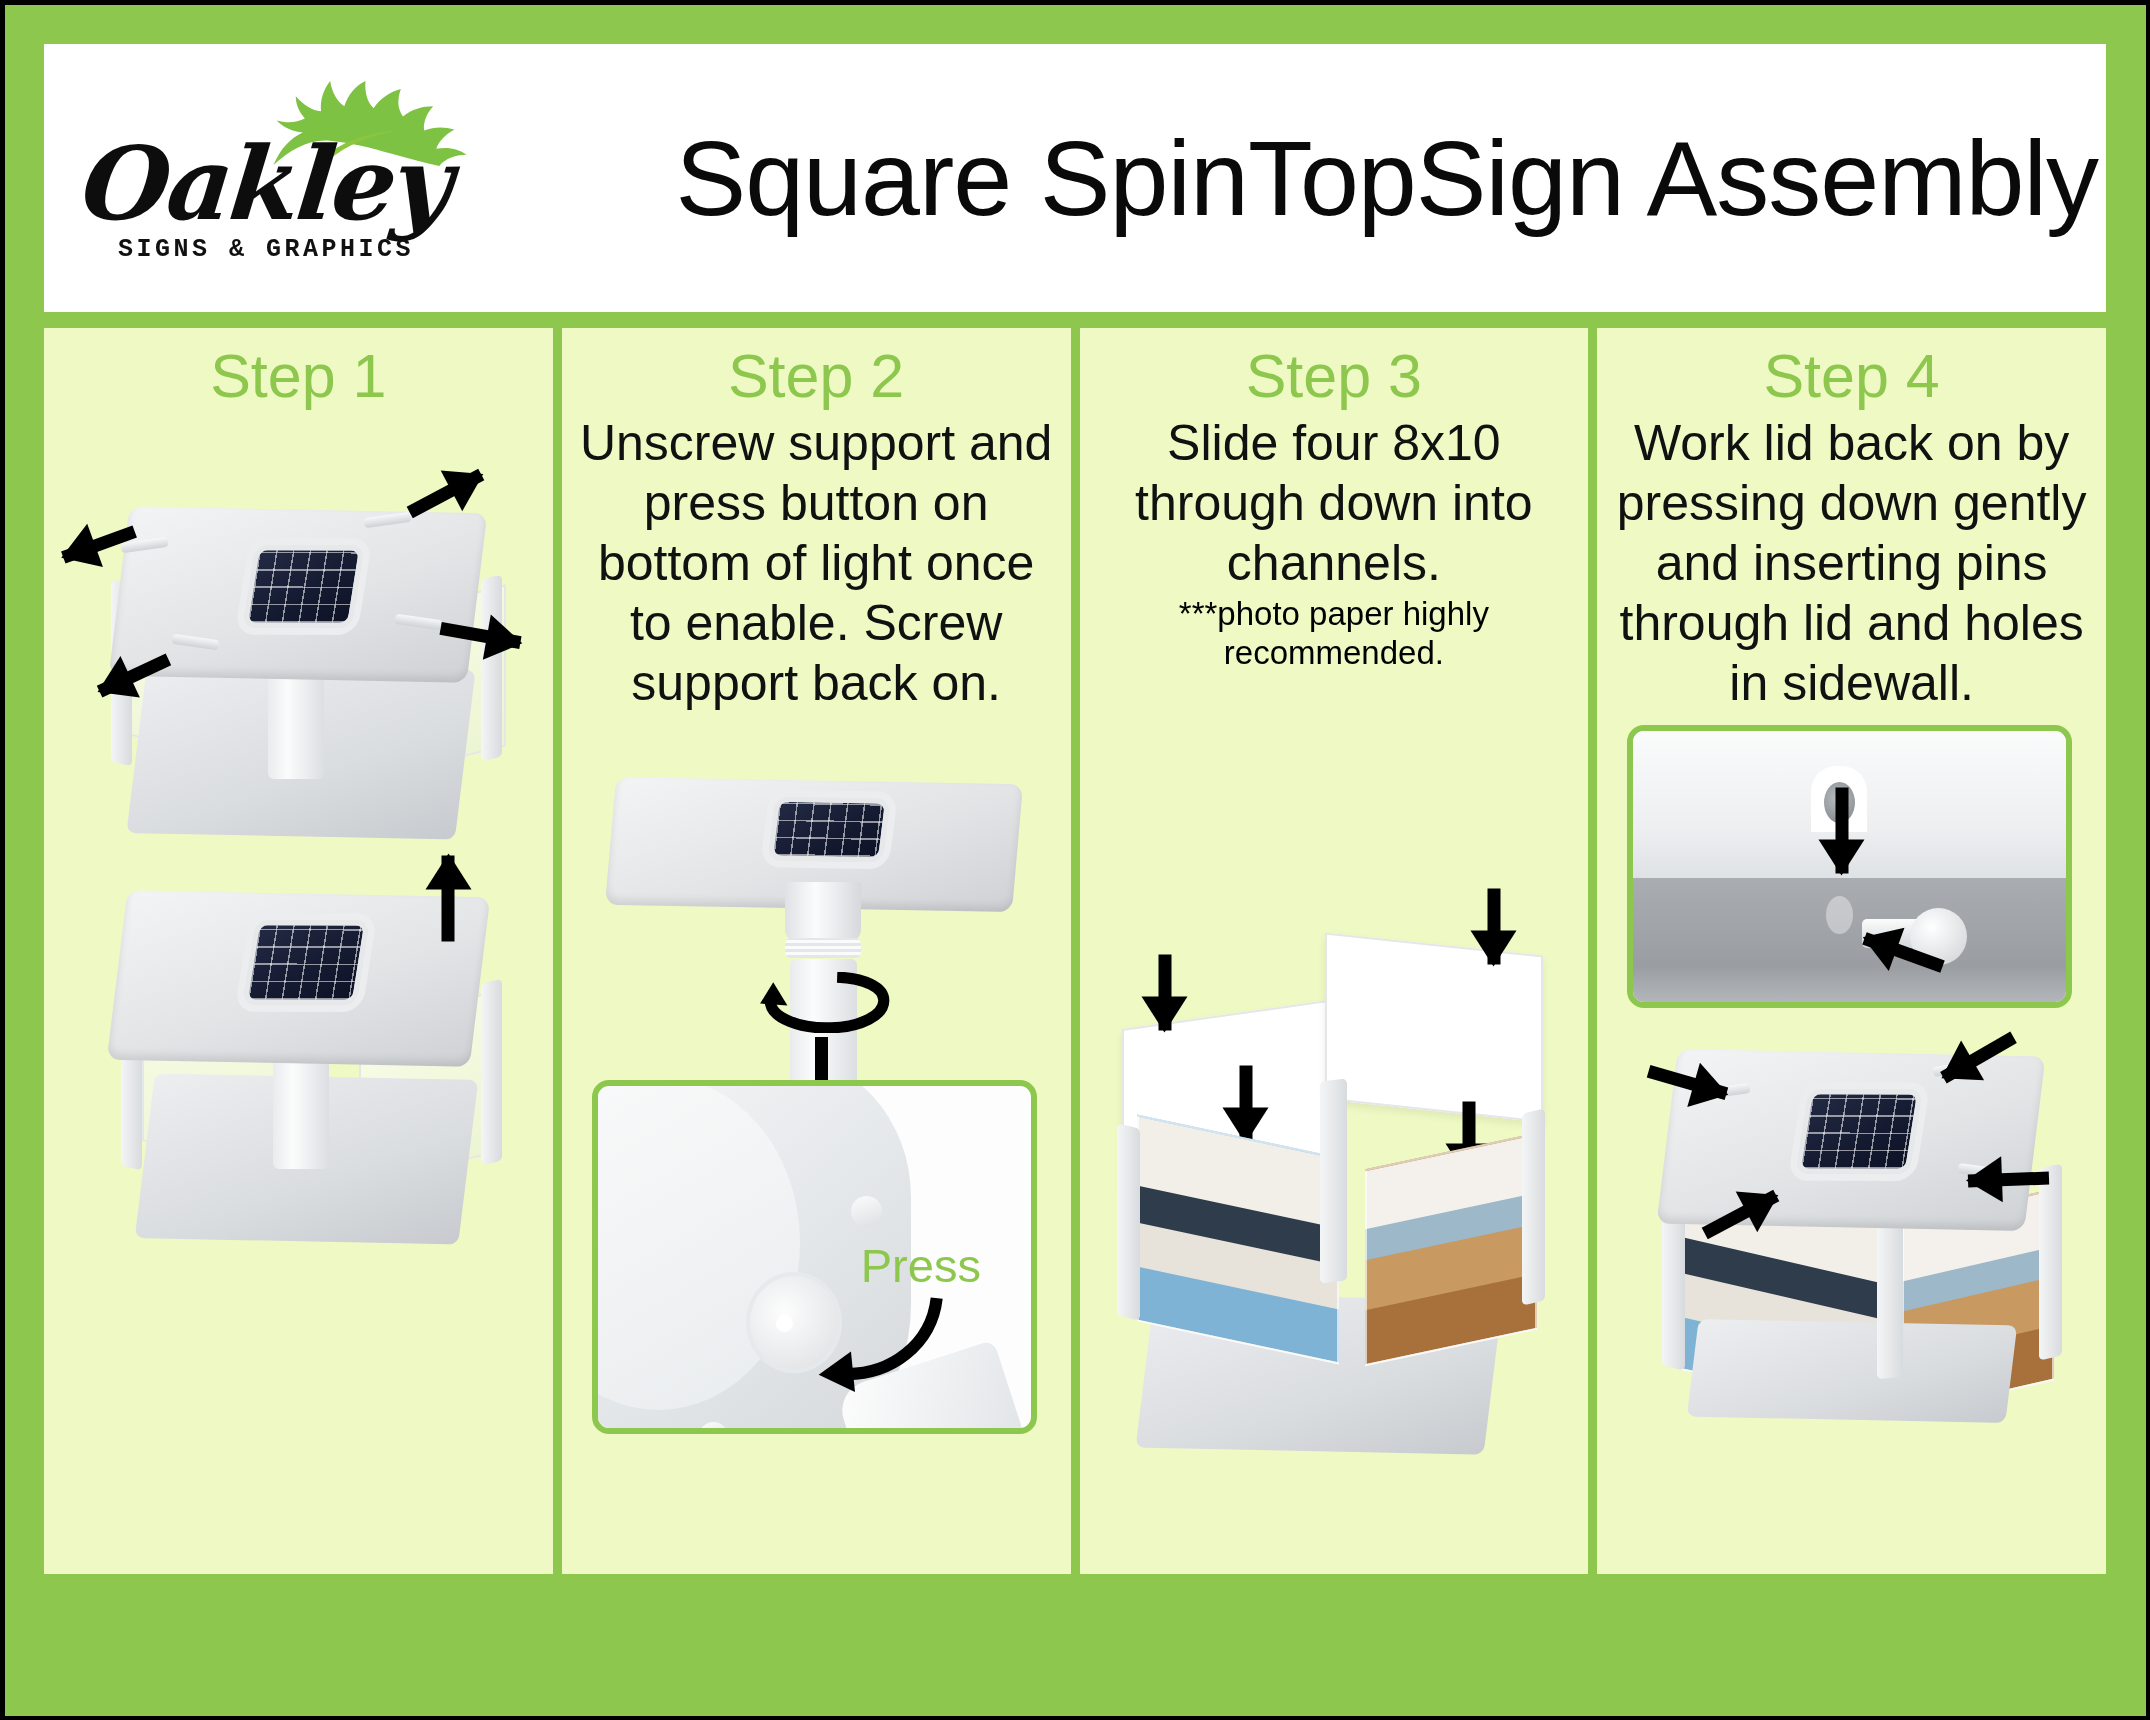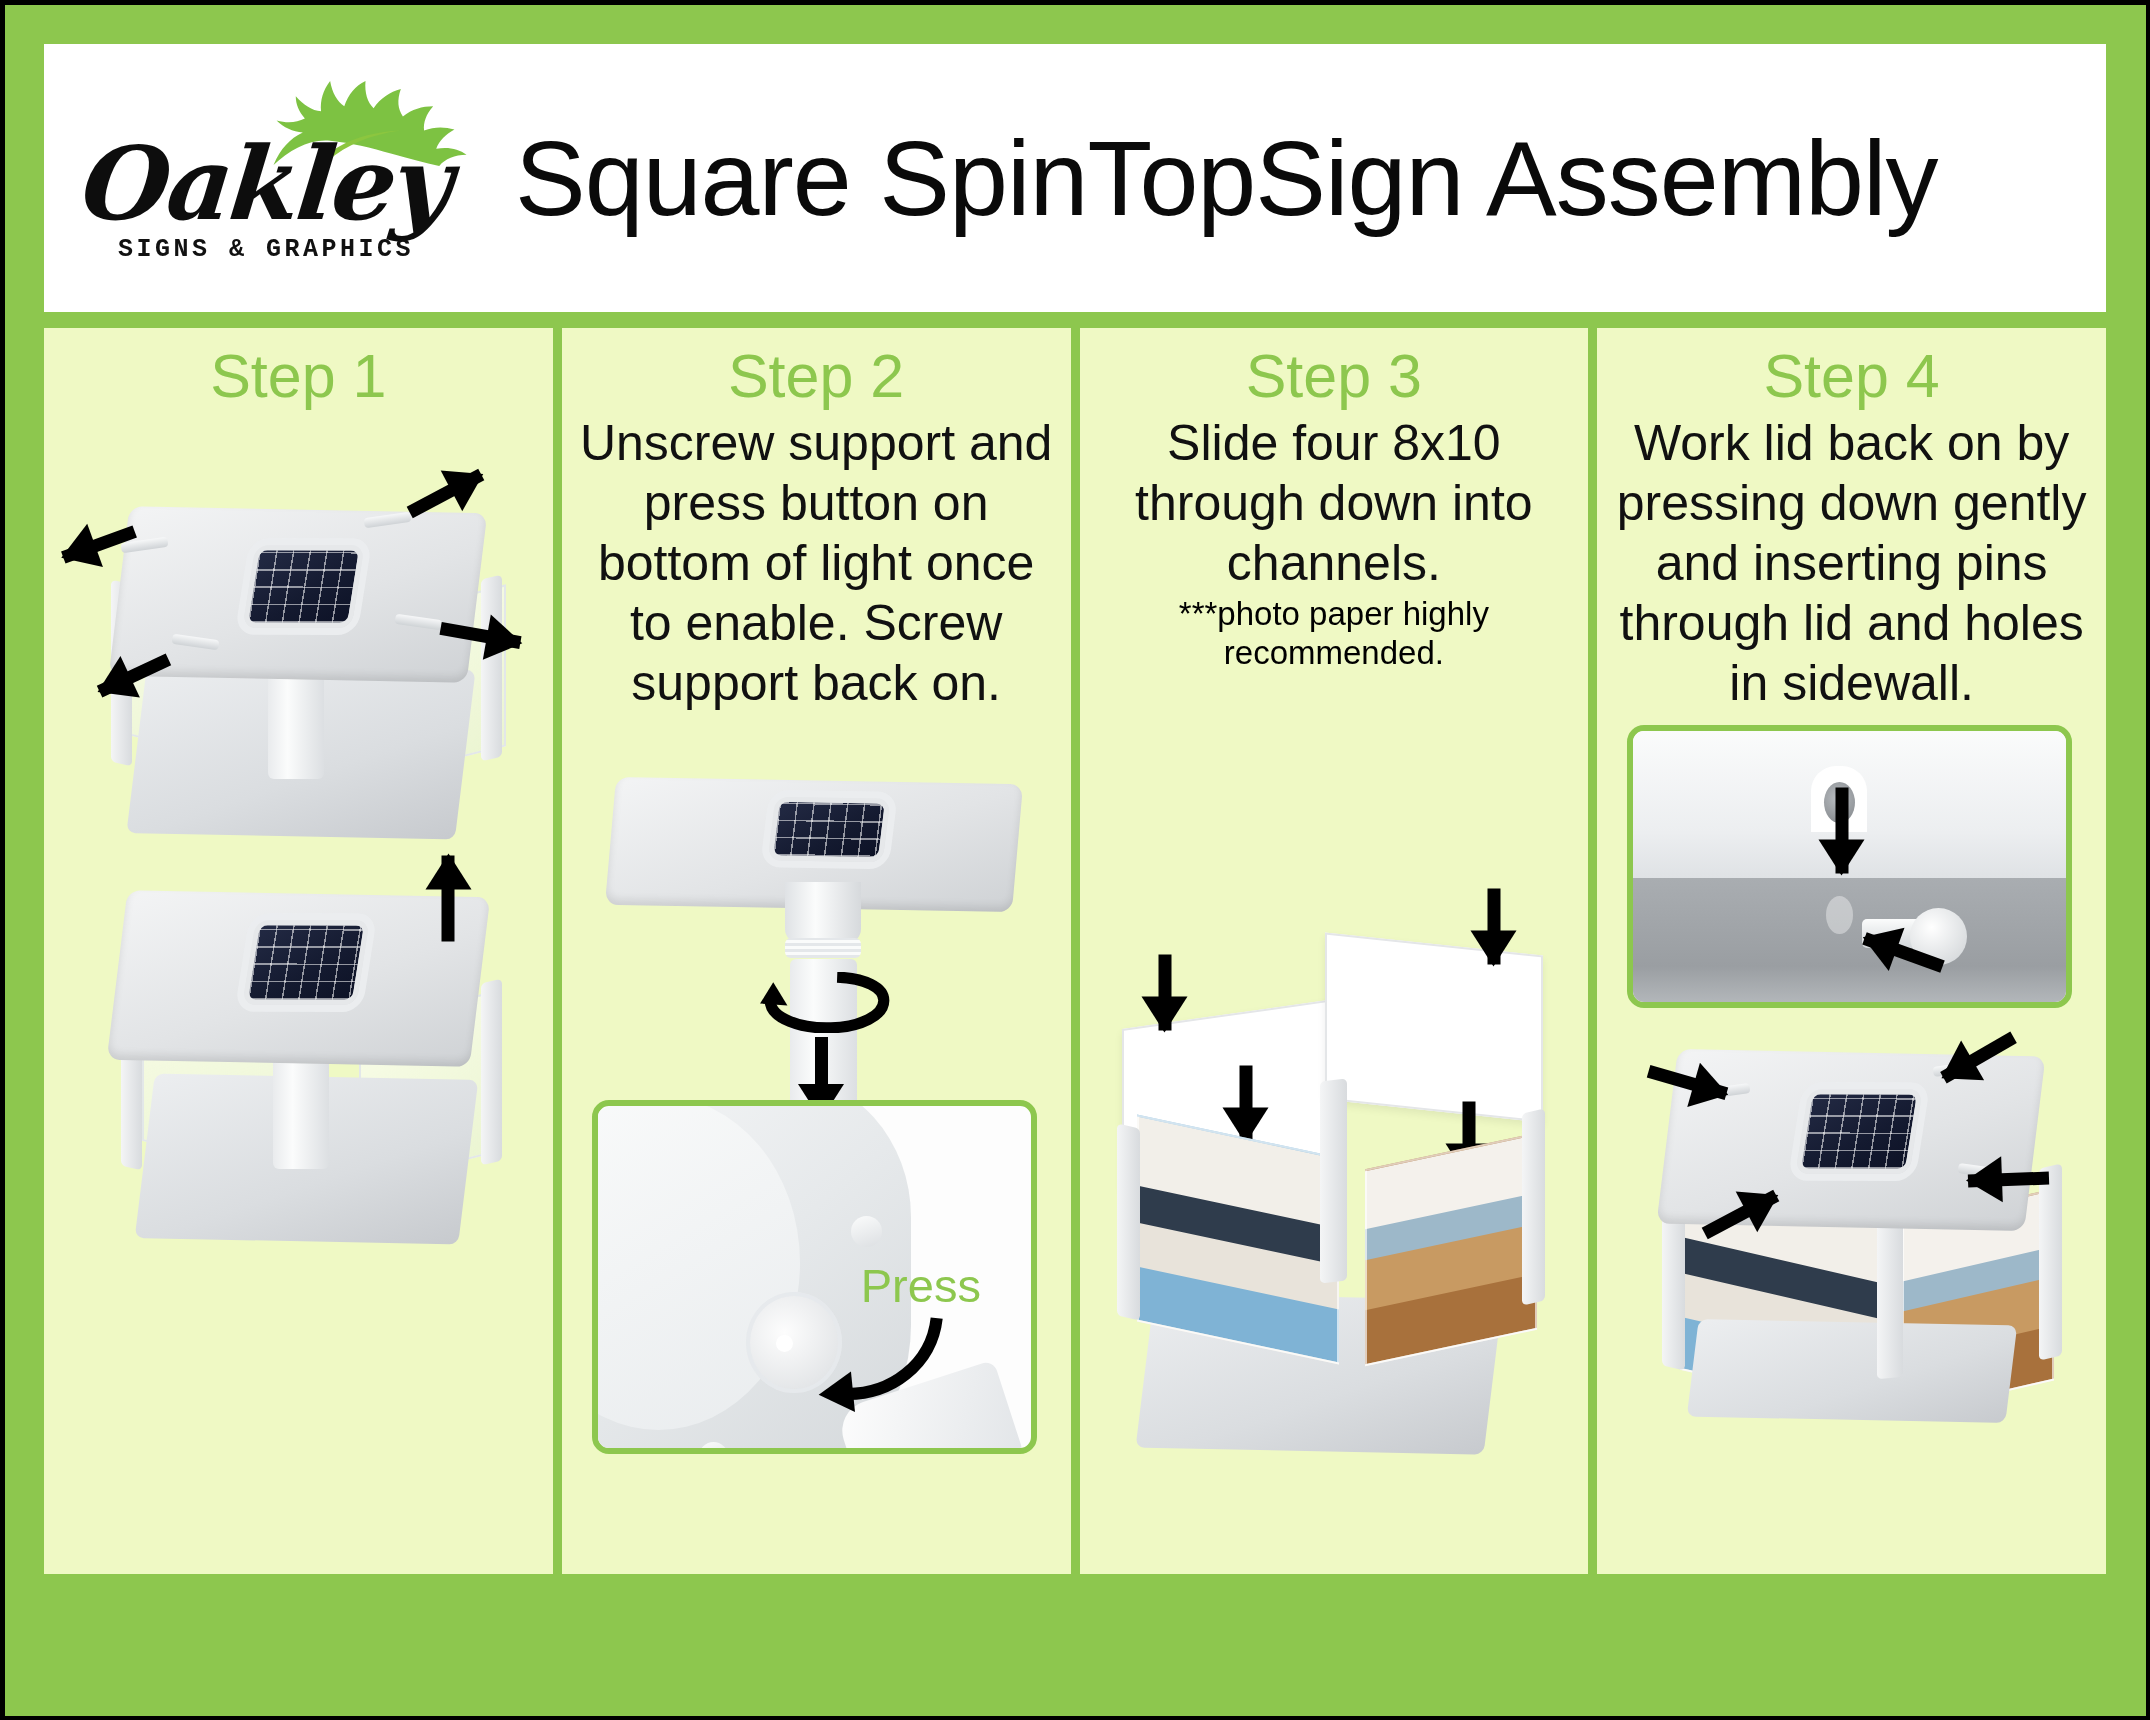--- a/index.html
+++ b/index.html
@@ -76,21 +76,21 @@
     font-weight: bold;
     font-size: 25px;
     letter-spacing: 3.5px;
     color: #111111;
   }
 
   .title-box {
     flex: 1 1 auto;
     display: flex;
     align-items: center;
-    justify-content: flex-start;
+    justify-content: flex-end;
     height: 100%;
     padding-right: 8px;
   }
   .title-text {
     font-family: "Liberation Sans", sans-serif;
     font-size: 106px;
     font-weight: 400;
     color: #0a0a0a;
     line-height: 1;
     white-space: nowrap;
@@ -389,21 +389,21 @@
             <path d="M28 56 C28 92 90 112 148 110 C206 108 252 86 252 56 C252 30 214 12 160 10" fill="none" stroke="#000" stroke-width="22"></path>
             <polygon points="34,20 8,62 62,66" fill="#000"></polygon>
           </svg>
 
           <div class="arrow" style="left:192px; top:324px; width:81px; height:47px; transform:rotate(90deg);">
             <div class="shaft"></div>
               <div class="head"></div>
           </div>
         </div>
 
-        <div class="detail-card" style="left:13px; top:380px; width:445px; height:354px;">
+        <div class="detail-card" style="left:13px; top:360px; width:445px; height:354px;">
 
           <div style="position:absolute; left:-61px; top:-30px; width:374px; height:415px;
                       background:linear-gradient(140deg,#f7f8f9 0%, #e6e9eb 50%, #d3d7da 100%);
                       border-radius:50% 34% 40% 40%;"></div>
           <div style="position:absolute; left:-81px; top:-10px; width:283px; height:334px;
                       background:linear-gradient(150deg,#fafbfb,#e9ecee);
                       border-radius:50%;"></div>
 
           <div style="position:absolute; left:148px; top:186px; width:96px; height:101px;
                       background:radial-gradient(circle at 40% 40%,#fdfdfd,#d9dcdf);

